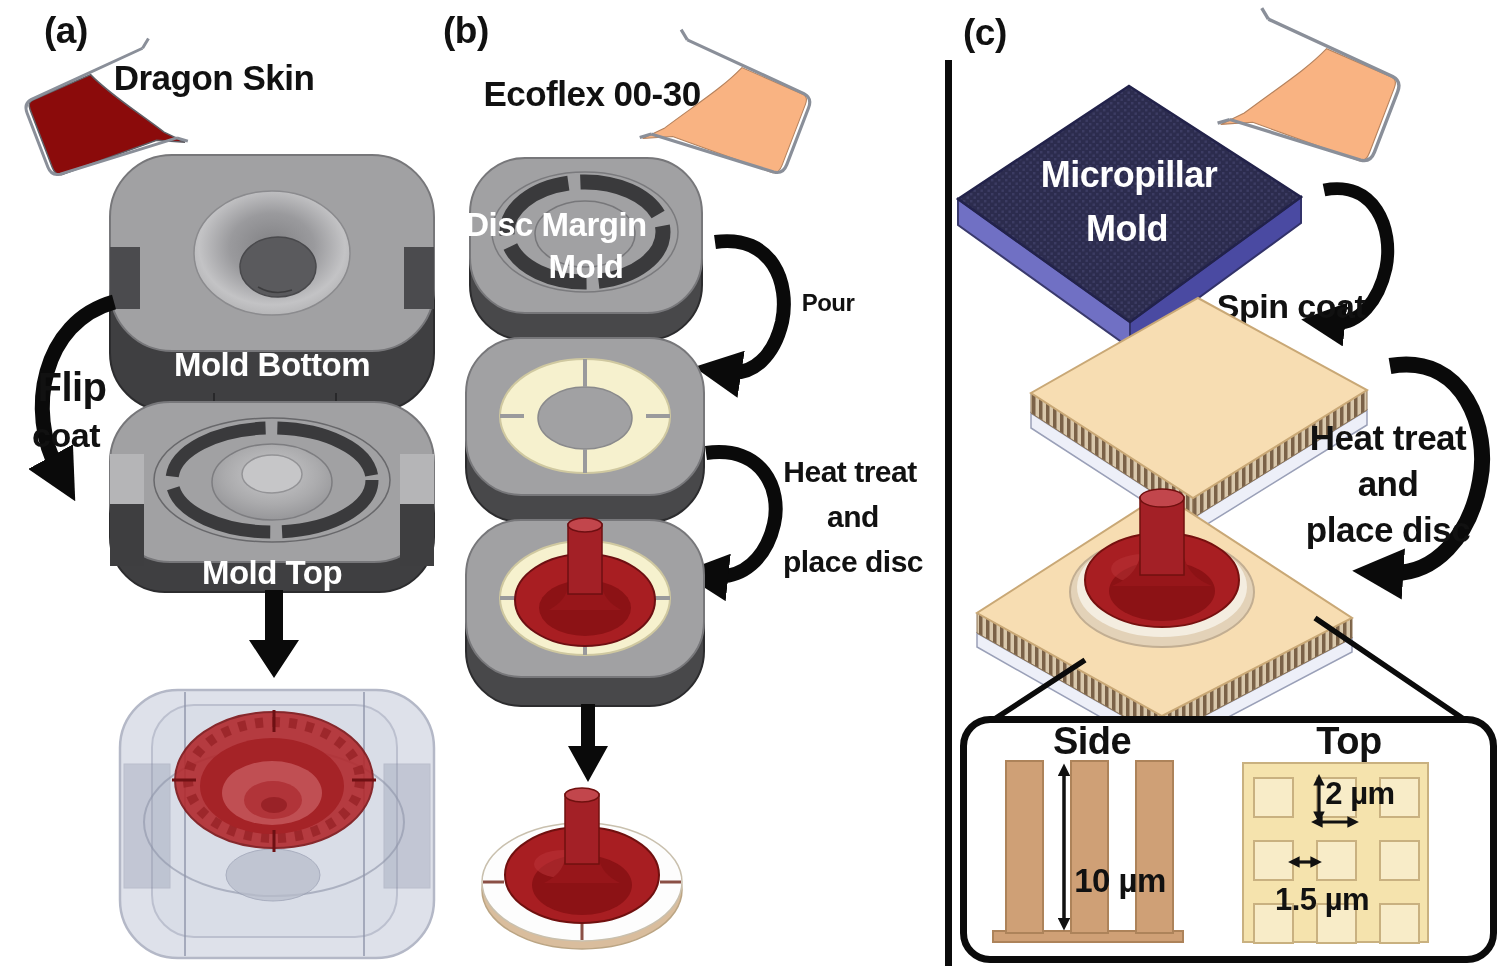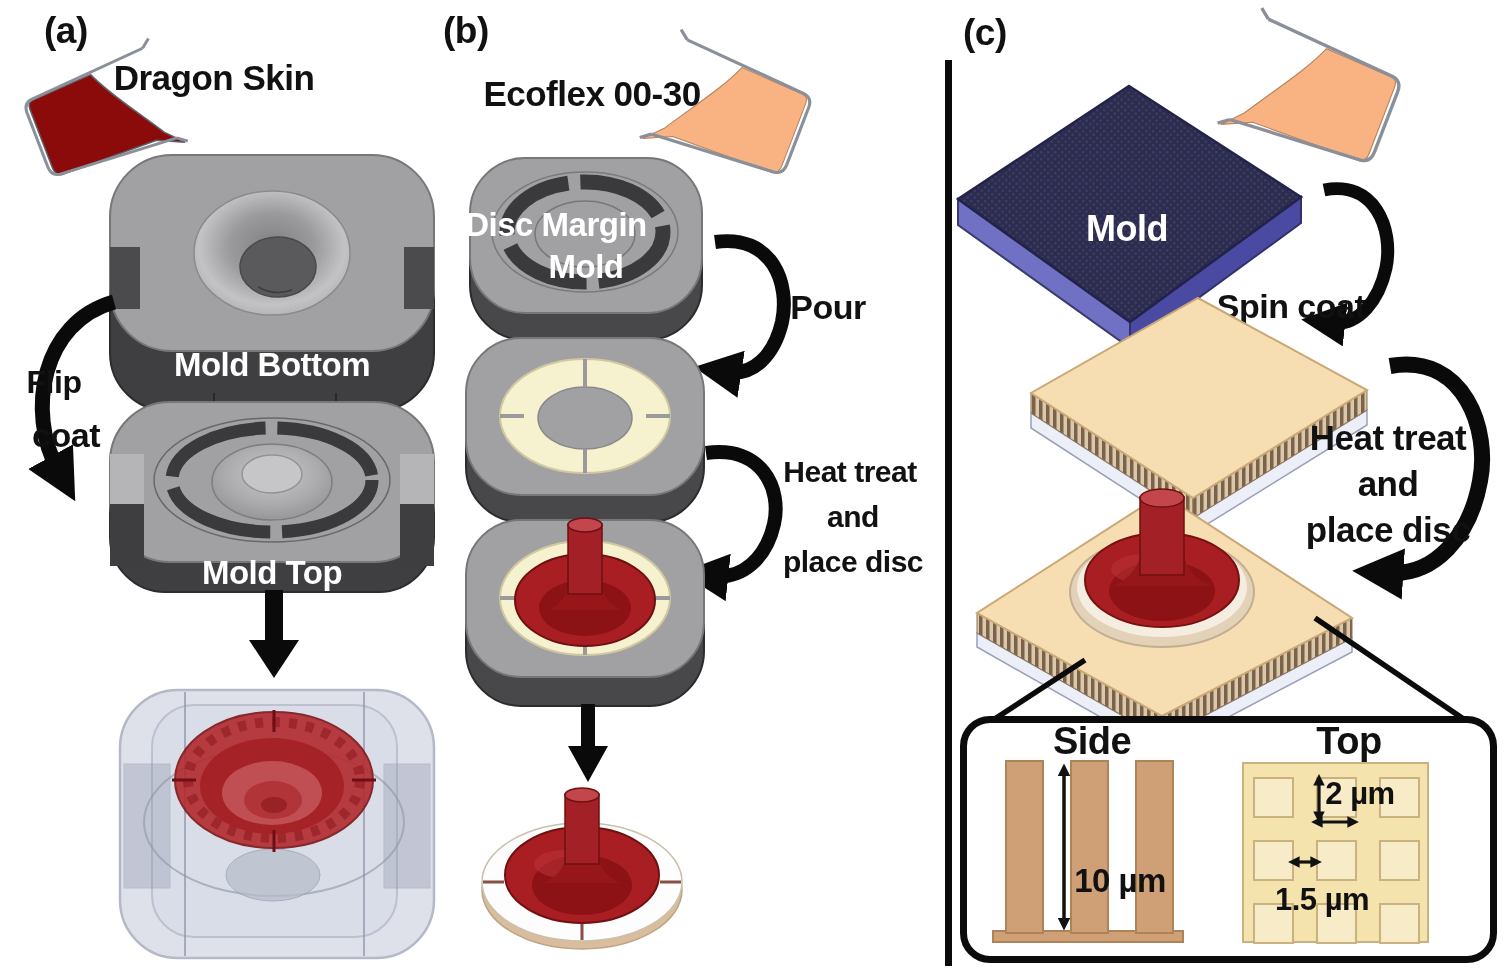--- a/index.html
+++ b/index.html
@@ -52,21 +52,21 @@
   <div class="lbl c w" style="left:272px;top:348px;font-size:33px;">Mold Bottom</div>
 
   <svg class="abs" style="left:14px;top:292px;" width="130" height="215">
     <defs>
         <marker id="m1" viewBox="0 0 10 10" refX="3" refY="5" markerWidth="3.4" markerHeight="3.4" orient="auto">
           <path d="M0,0 L10,5 L0,10 z" fill="#0a0a0a"></path>
         </marker>
       </defs>
     <path d="M100,10 C28,30 12,120 44,178" fill="none" stroke="#0a0a0a" stroke-width="15" marker-end="url(#m1)"></path>
   </svg>
-  <div class="lbl c" style="left:54px;top:366px;font-size:32px;">Flip</div>
+  <div class="lbl c" style="left:72px;top:366px;font-size:40px;">Flip</div>
   <div class="lbl c" style="left:66px;top:418px;font-size:34px;">coat</div>
 
   <svg class="abs" style="left:110px;top:402px;" width="324" height="195">
     <defs>
       <radialGradient id="dome" cx="50%" cy="40%" r="65%">
         <stop offset="0%" stop-color="#c9c9cb"></stop>
           <stop offset="60%" stop-color="#ababad"></stop>
         <stop offset="100%" stop-color="#929295"></stop>
       </radialGradient>
     </defs>
@@ -126,21 +126,21 @@
   <div class="lbl c w" style="left:586px;top:250px;font-size:33px;">Mold</div>
 
   <svg class="abs" style="left:695px;top:232px;" width="110" height="165">
     <defs>
         <marker id="m2" viewBox="0 0 10 10" refX="3" refY="5" markerWidth="3.4" markerHeight="3.4" orient="auto">
           <path d="M0,0 L10,5 L0,10 z" fill="#0a0a0a"></path>
         </marker>
       </defs>
     <path d="M20,10 C78,2 95,52 87,90 C79,124 58,144 32,140" fill="none" stroke="#0a0a0a" stroke-width="14" marker-end="url(#m2)"></path>
   </svg>
-  <div class="lbl c" style="left:828px;top:290px;font-size:34px;">Pour</div>
+  <div class="lbl c" style="left:828px;top:290px;font-size:24px;">Pour</div>
 
   <svg class="abs" style="left:466px;top:338px;" width="238" height="185">
     <rect x="0" y="38" width="238" height="146" rx="55" fill="#48484a" stroke="#2c2c2e" stroke-width="2"></rect>
     <rect x="0" y="0" width="238" height="157" rx="55" style="fill:var(--mold-gray)" stroke="#77777a" stroke-width="2"></rect>
     <ellipse cx="119" cy="78" rx="85" ry="57" style="fill:var(--margin-cream)" stroke="#cfc8a0" stroke-width="2"></ellipse>
     <ellipse cx="119" cy="80" rx="47" ry="31" style="fill:var(--mold-gray)" stroke="#8a8a8c" stroke-width="1.5"></ellipse>
     <path d="M119,21 L119,49 M119,111 L119,135 M34,78 L58,78 M180,78 L204,78" stroke="#9a9a9c" stroke-width="4"></path>
   </svg>
 
   <svg class="abs" style="left:692px;top:443px;" width="105" height="160">
@@ -199,20 +199,21 @@
       <pattern id="pxn" width="7" height="7" patternUnits="userSpaceOnUse">
         <rect width="7" height="7" style="fill:var(--micropillar-navy)"></rect>
         <rect x="1" y="1" width="2.4" height="2.4" fill="#3c3c63"></rect>
         <rect x="4.5" y="4.5" width="2.4" height="2.4" fill="#3c3c63"></rect>
       </pattern>
     </defs>
     <polygon points="3,119 175,242 175,268 3,145" fill="#7070c4" stroke="#3a3a6e" stroke-width="2"></polygon>
     <polygon points="175,242 346,117 346,143 175,268" fill="#4a4aa2" stroke="#32326a" stroke-width="2"></polygon>
     <polygon points="174,6 346,117 175,242 3,119" fill="url(#pxn)" stroke="#22224a" stroke-width="2.5"></polygon>
   </svg>
+  <div class="lbl c w" style="left:1129px;top:156px;font-size:36px;">Micropillar</div>
   <div class="lbl c w" style="left:1127px;top:210px;font-size:36px;">Mold</div>
 
   <svg class="abs" style="left:1312px;top:178px;" width="95" height="165">
     <defs>
         <marker id="m4" viewBox="0 0 10 10" refX="3" refY="5" markerWidth="3.4" markerHeight="3.4" orient="auto">
           <path d="M0,0 L10,5 L0,10 z" fill="#0a0a0a"></path>
         </marker>
       </defs>
     <path d="M12,12 C62,2 82,50 74,90 C67,122 47,148 20,145" fill="none" stroke="#0a0a0a" stroke-width="13" marker-end="url(#m4)"></path>
   </svg>

